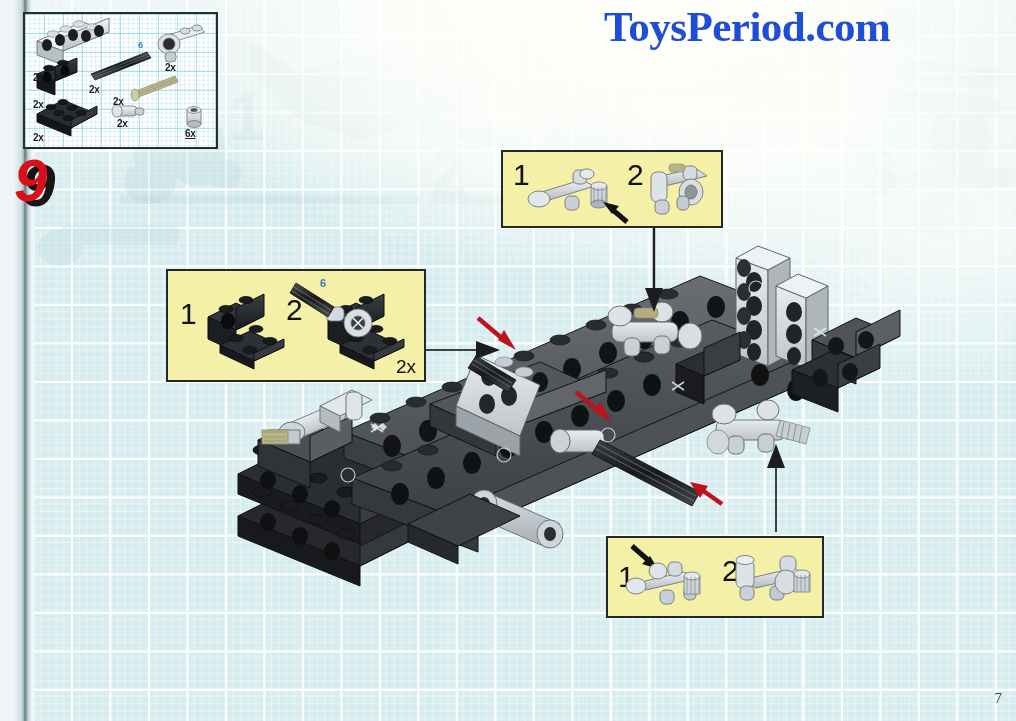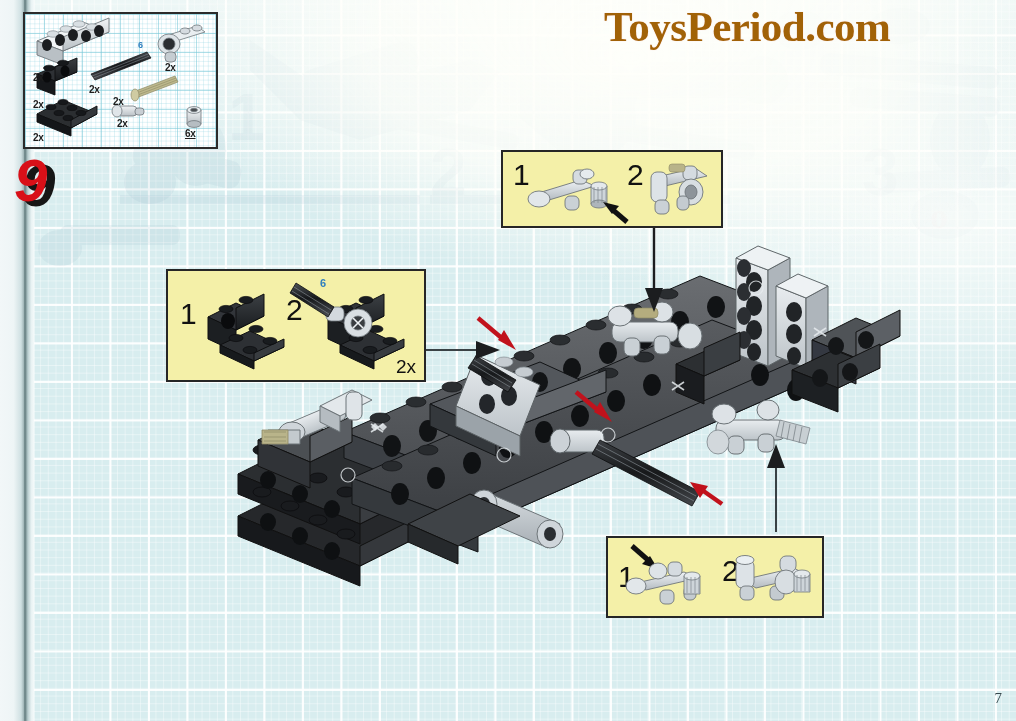--- a/index.html
+++ b/index.html
@@ -42,21 +42,21 @@
   }
   #gutter-line{
     position:absolute;left:24px;top:0;width:2px;height:721px;
     background:#6e8789;opacity:.85;
   }
   
   #watermark{
     position:absolute;left:604px;top:2px;
     font-family:"Liberation Serif",serif;
     font-weight:bold;font-size:43px;letter-spacing:-0.5px;
-    color:#a16207;white-space:nowrap;
+    color:#1d4ed8;white-space:nowrap;
     text-shadow:0 0 1px rgba(249,163,166,.6);
   }
   
   #inventory{
     position:absolute;left:23px;top:12px;width:191px;height:133px;
     border:2px solid #2b2b2b;
     background:#ffffff;
     background-image:
       linear-gradient(to right, rgba(120,200,215,.55) 1px, transparent 1px),
       linear-gradient(to bottom, rgba(120,200,215,.55) 1px, transparent 1px),

